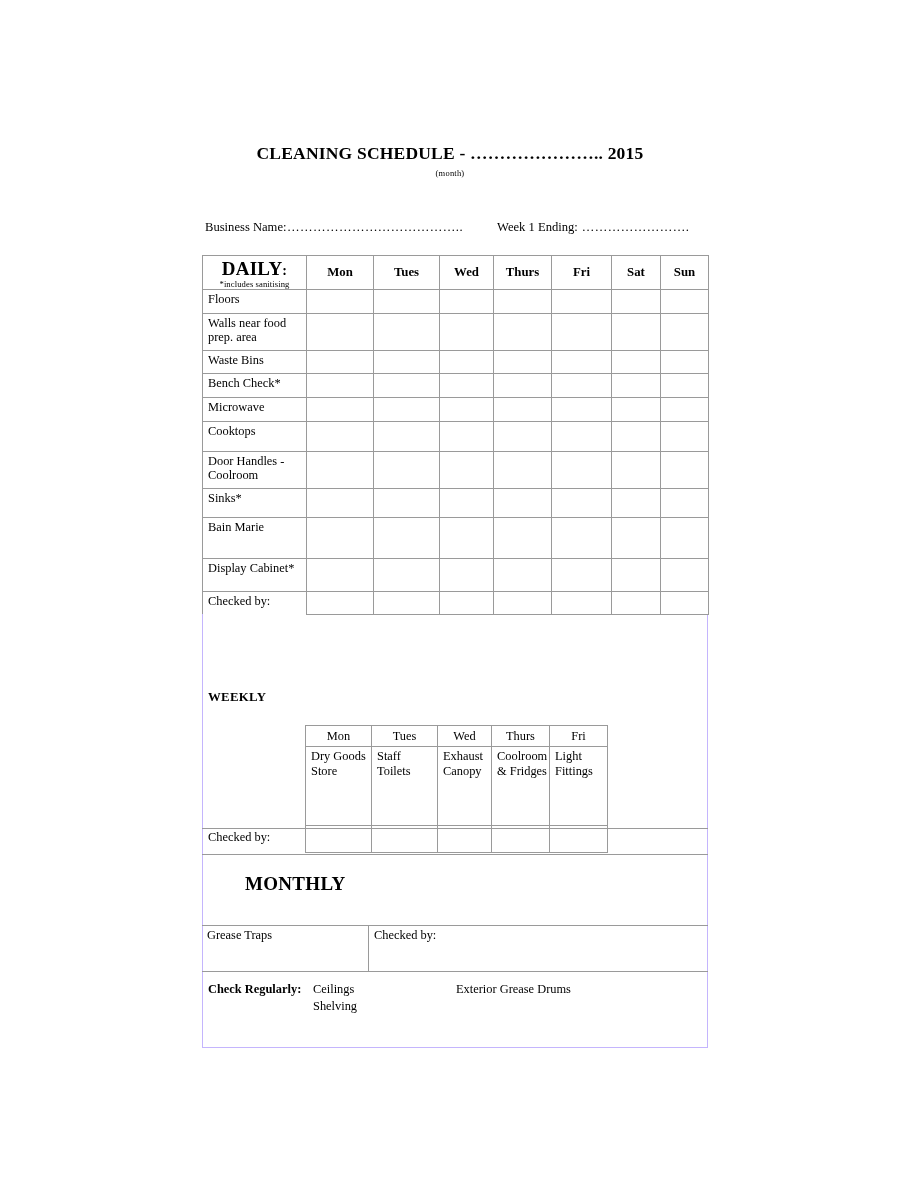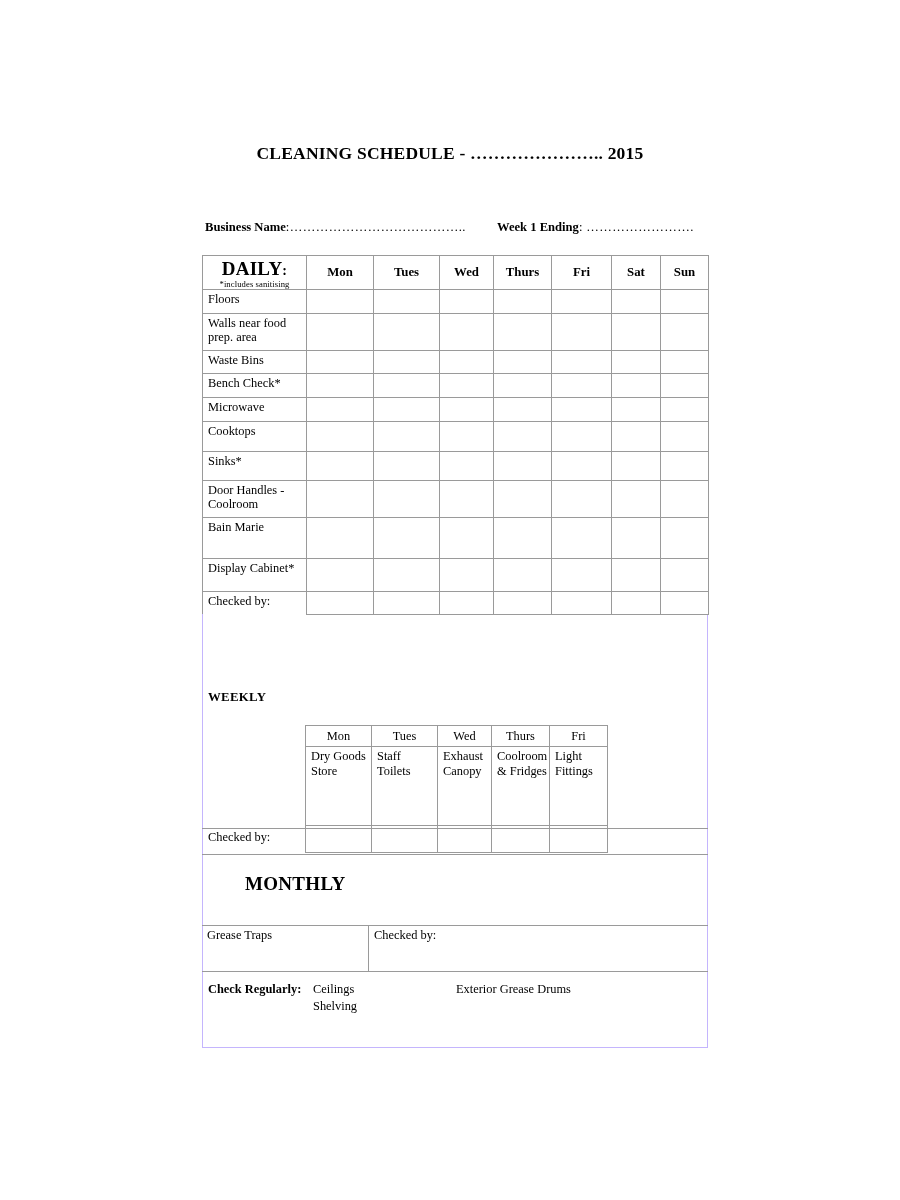--- a/index.html
+++ b/index.html
@@ -47,21 +47,21 @@
 
   
   .info-row {
     position: absolute;
     left: 205px;
     top: 220px;
     width: 505px;
     font-size: 12.6px;
     white-space: nowrap;
   }
-  .info-row .lbl { font-weight: bold; }
+  .info-row .lbl { font-weight: normal; }
   .info-row .dots { letter-spacing: 0.4px; }
   .info-left { position: absolute; left: 0; top: 0; }
   .info-right { position: absolute; left: 292px; top: 0; }
 
   
   .frame {
     position: absolute;
     left: 202px;
     top: 255px;
     width: 506px;
@@ -255,20 +255,21 @@
     left: 248px; top: 0;
   }
 </style>
 </head>
 <body>
 
 <div class="page">
 
   <div class="title-block">
     <div class="doc-title">CLEANING SCHEDULE - ………………….. 2015</div>
+    <div class="doc-subtitle">(month)</div>
   </div>
 
   <div class="info-row">
     <span class="info-left"><span class="lbl">Business Name</span><span class="dots">:…………………………………..</span></span>
     <span class="info-right"><span class="lbl">Week 1 Ending</span><span class="dots">: …………………….</span></span>
   </div>
 
   <div class="frame">
 
     <div class="daily-wrap">
@@ -352,32 +353,32 @@
           <tr style="height:30px">
             <td class="lbl">Cooktops</td>
             <td class="box"></td>
             <td class="box"></td>
             <td class="box"></td>
             <td class="box"></td>
             <td class="box"></td>
             <td class="box"></td>
             <td class="box"></td>
           </tr>
+          <tr style="height:37px">
+            <td class="lbl">Door Handles - Coolroom</td>
+            <td class="box"></td>
+            <td class="box"></td>
+            <td class="box"></td>
+            <td class="box"></td>
+            <td class="box"></td>
+            <td class="box"></td>
+            <td class="box"></td>
+          </tr>
           <tr style="height:29px">
             <td class="lbl">Sinks*</td>
-            <td class="box"></td>
-            <td class="box"></td>
-            <td class="box"></td>
-            <td class="box"></td>
-            <td class="box"></td>
-            <td class="box"></td>
-            <td class="box"></td>
-          </tr>
-          <tr style="height:37px">
-            <td class="lbl">Door Handles - Coolroom</td>
             <td class="box"></td>
             <td class="box"></td>
             <td class="box"></td>
             <td class="box"></td>
             <td class="box"></td>
             <td class="box"></td>
             <td class="box"></td>
           </tr>
           <tr style="height:41px">
             <td class="lbl">Bain Marie</td>

